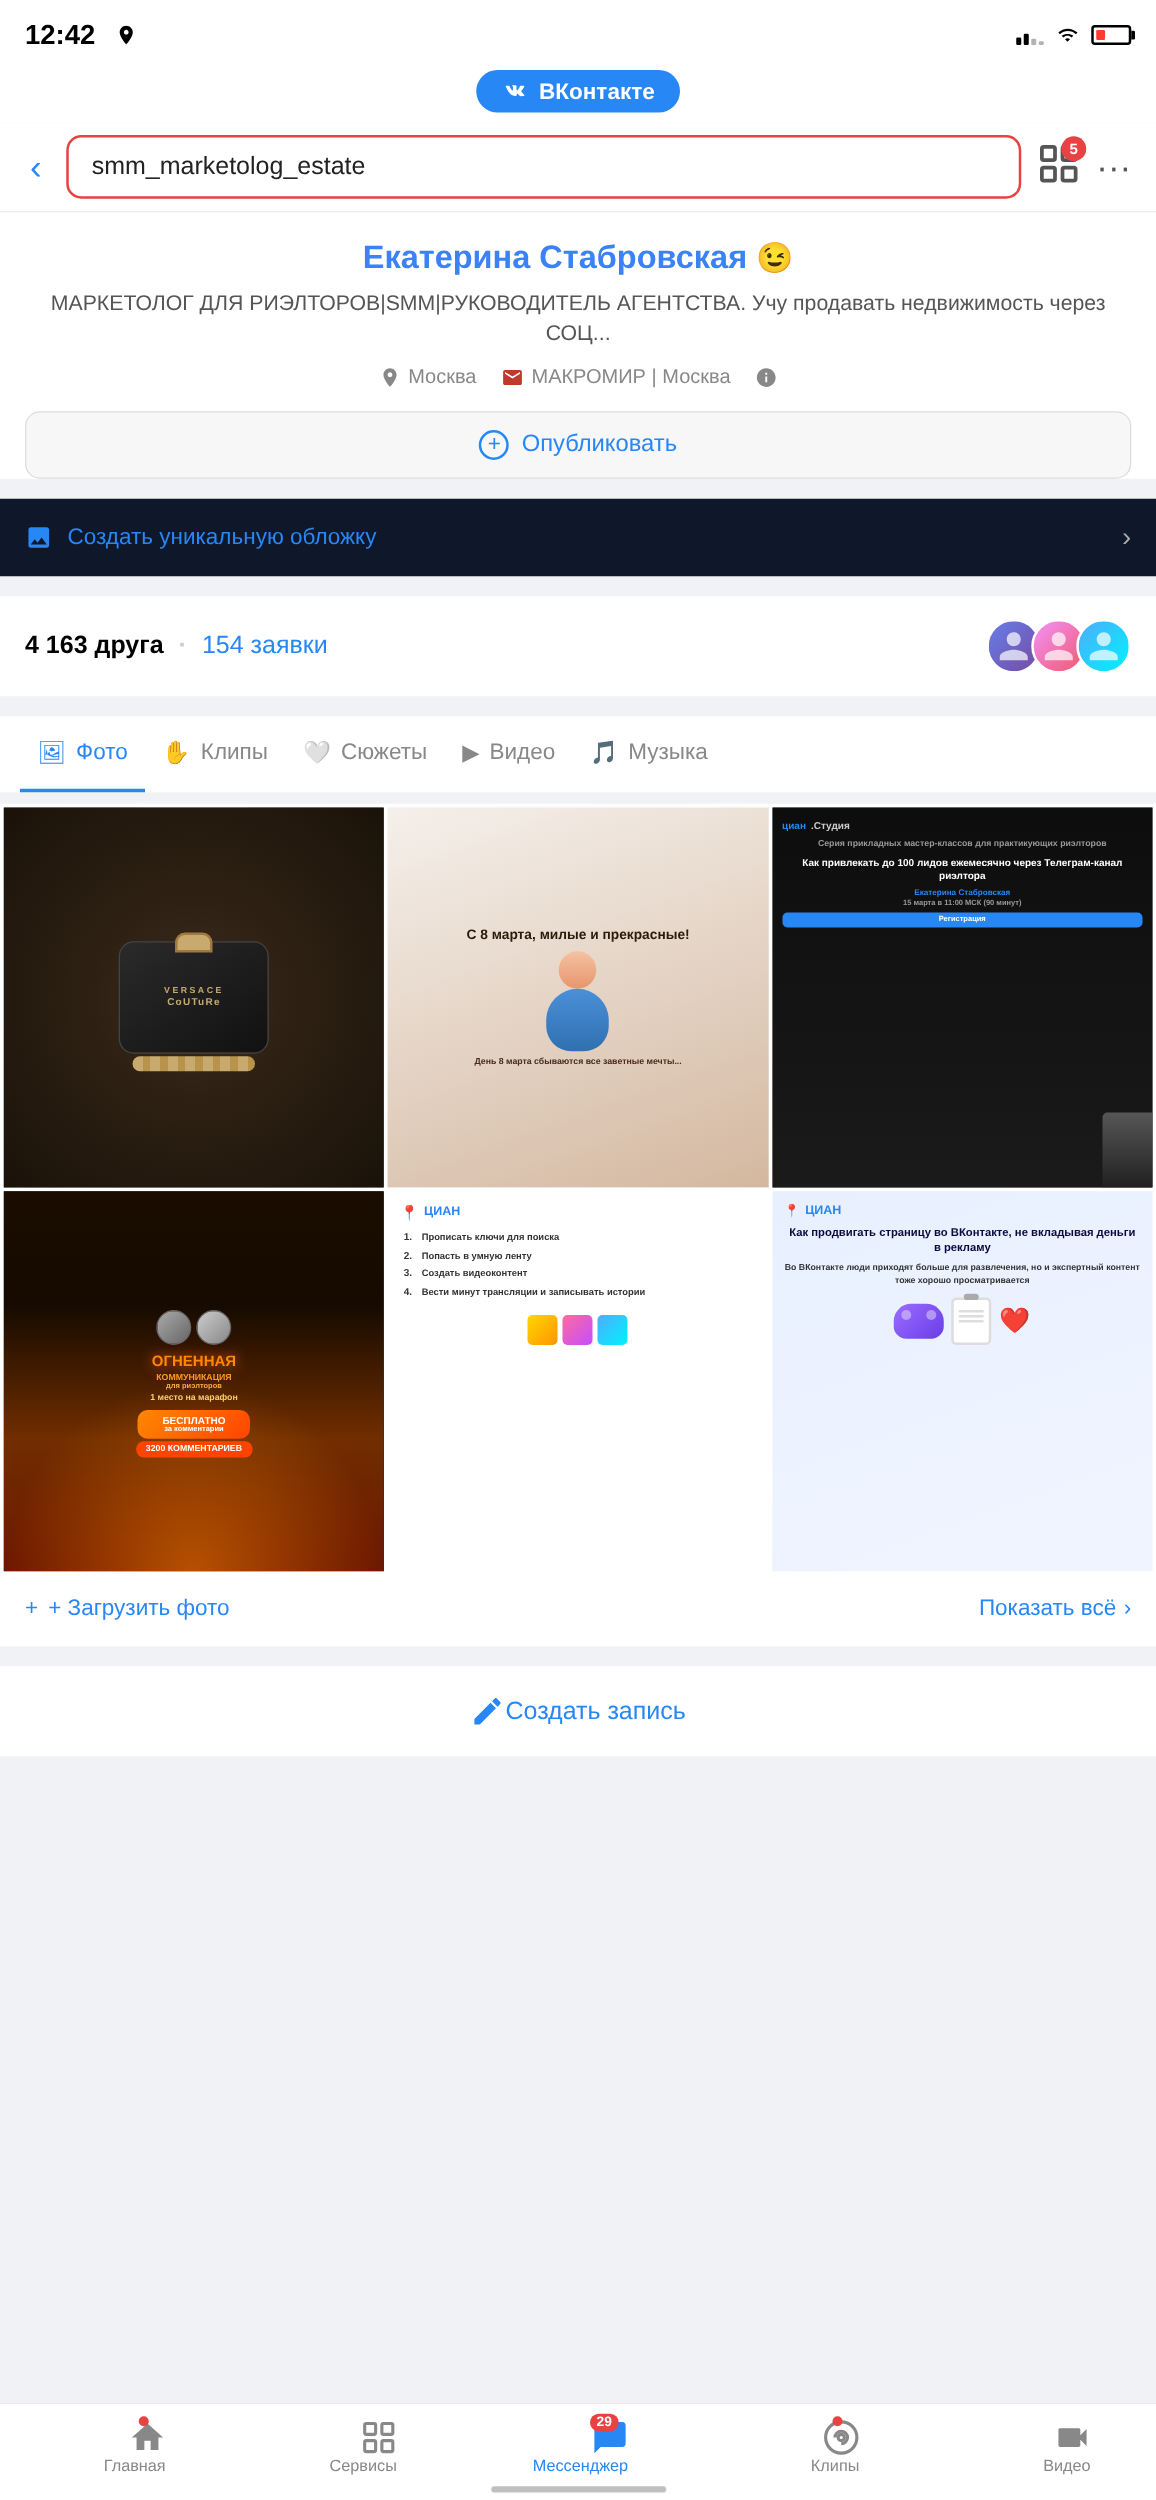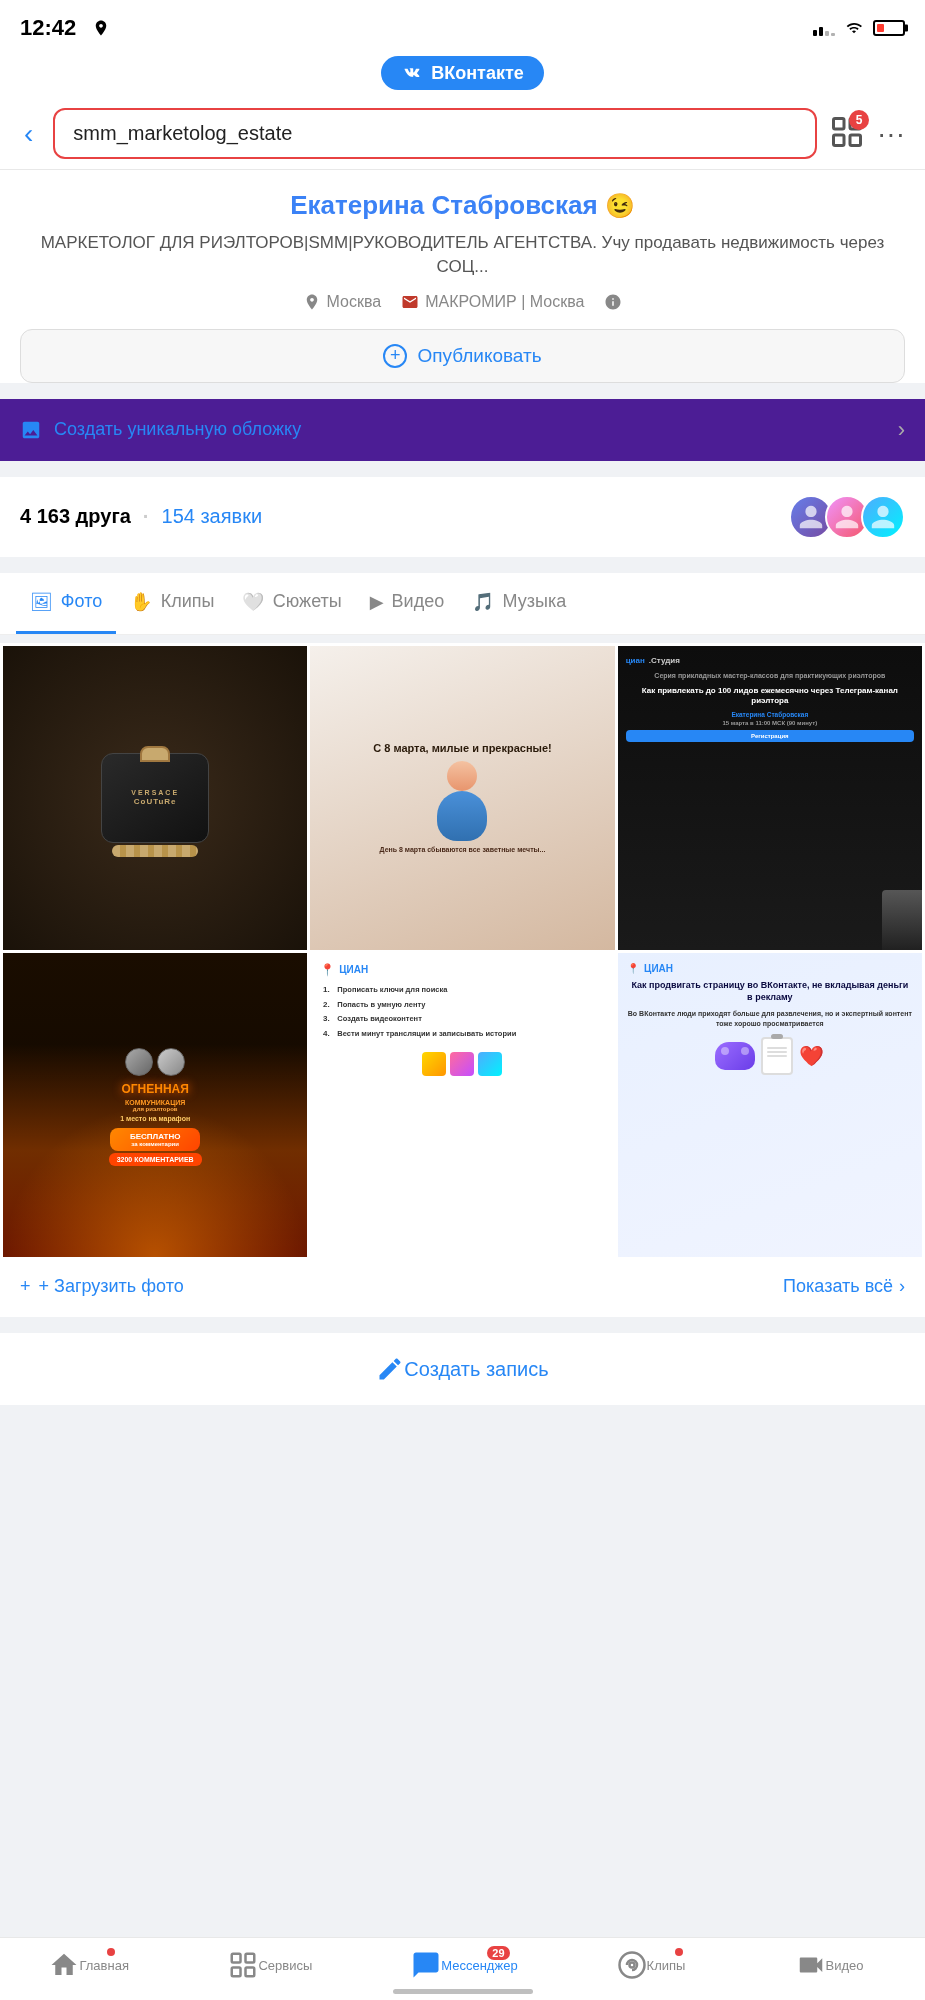--- a/index.html
+++ b/index.html
@@ -225,21 +225,21 @@
       border-radius: 50%;
       display: flex;
       align-items: center;
       justify-content: center;
       font-size: 18px;
       color: #2787f5;
     }
 
     
     .cover-section {
-      background: #4c1d95;
+      background: #0f172a;
       padding: 18px 20px;
       display: flex;
       align-items: center;
       justify-content: space-between;
       margin-bottom: 8px;
       cursor: pointer;
     }
     .cover-left {
       display: flex;
       align-items: center;
@@ -362,21 +362,21 @@
     .photo-1-inner {
       background: radial-gradient(ellipse at center, #3a2a1a 0%, #1a1209 100%);
       width: 100%;
       height: 100%;
       display: flex;
       align-items: center;
       justify-content: center;
       position: relative;
     }
     .bag-shape {
-      width: 108px;
+      width: 120px;
       height: 90px;
       background: linear-gradient(145deg, #2a2a2a, #111);
       border-radius: 12px;
       position: relative;
       border: 1px solid #444;
       text-decoration: underline;
     }
     .bag-chain {
       position: absolute;
       bottom: -15px;
@@ -763,22 +763,22 @@
       display: flex;
       justify-content: space-around;
       align-items: center;
       padding: 12px 0 20px;
       position: fixed;
       bottom: 0;
       width: 925px;
     }
     .nav-item {
       display: flex;
-      flex-direction: row;
-      align-items: center;
+      flex-direction: column;
+      align-items: flex-end;
       gap: 0;
       cursor: pointer;
       position: relative;
       min-width: 80px;
     }
     .nav-icon {
       width: 30px;
       height: 30px;
       color: #888;
     }

